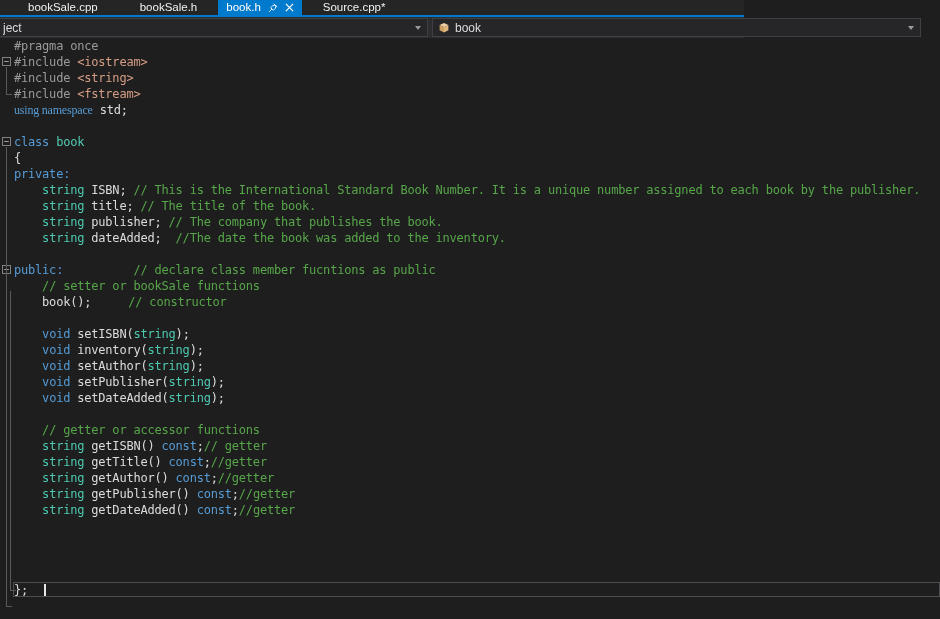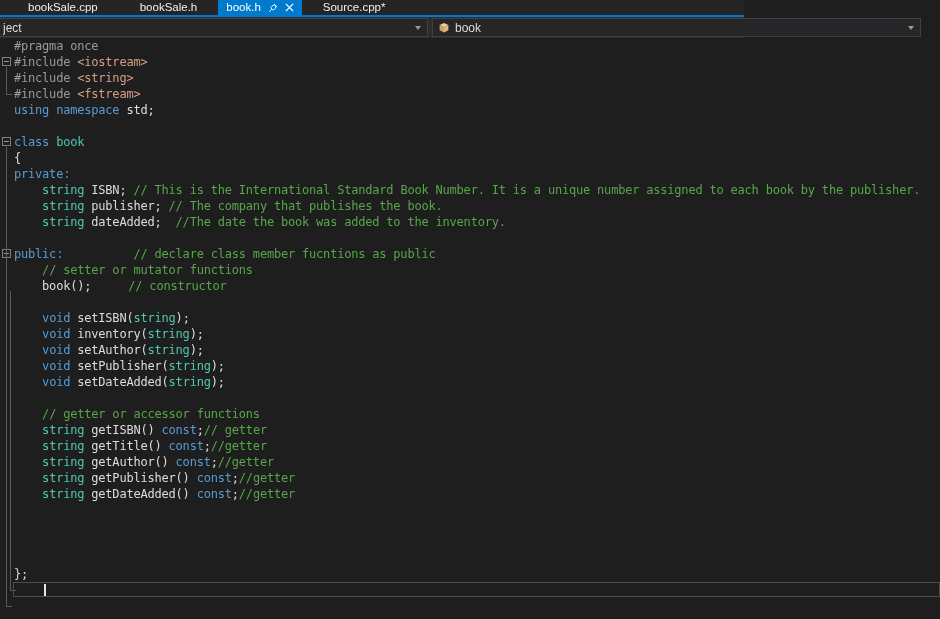--- a/index.html
+++ b/index.html
@@ -92,31 +92,32 @@
       <span class="combo-text">book</span>
       <span class="arrow"></span>
     </div>
   </div>
 
   <div class="code-area">
       <div class="code-line"><span style="color: rgb(155, 155, 155);">#pragma once</span></div>
       <div class="code-line"><span style="color: rgb(155, 155, 155);">#include </span><span style="color: rgb(214, 157, 133);">&lt;iostream&gt;</span><span class="fold-box">−</span></div>
       <div class="code-line"><span style="color: rgb(155, 155, 155);">#include </span><span style="color: rgb(214, 157, 133);">&lt;string&gt;</span></div>
       <div class="code-line"><span style="color: rgb(155, 155, 155);">#include </span><span style="color: rgb(214, 157, 133);">&lt;fstream&gt;</span></div>
-      <div class="code-line"><span style="color: rgb(86, 156, 214);">using namespace</span><span style="color: rgb(220, 220, 220);"> std;</span></div>
+      <div class="code-line"><span style="color: rgb(86, 156, 214); font-family: Liberation Serif, serif;">using namespace</span><span style="color: rgb(220, 220, 220);"> std;</span></div>
       <div class="code-line"></div>
       <div class="code-line"><span style="color: rgb(86, 156, 214);">class </span><span style="color: rgb(78, 201, 176);">book</span><span class="fold-box">−</span></div>
       <div class="code-line"><span style="color: rgb(220, 220, 220);">{</span></div>
       <div class="code-line"><span style="color: rgb(86, 156, 214);">private:</span></div>
       <div class="code-line"><span style="color: rgb(220, 220, 220);">    </span><span style="color: rgb(78, 201, 176);">string</span><span style="color: rgb(220, 220, 220);"> ISBN; </span><span style="color: rgb(87, 166, 74);">// This is the International Standard Book Number. It is a unique number assigned to each book by the publisher.</span></div>
+      <div class="code-line"><span style="color: rgb(220, 220, 220);">    </span><span style="color: rgb(78, 201, 176);">string</span><span style="color: rgb(220, 220, 220);"> title; </span><span style="color: rgb(87, 166, 74);">// The title of the book.</span></div>
       <div class="code-line"><span style="color: rgb(220, 220, 220);">    </span><span style="color: rgb(78, 201, 176);">string</span><span style="color: rgb(220, 220, 220);"> publisher; </span><span style="color: rgb(87, 166, 74);">// The company that publishes the book.</span></div>
       <div class="code-line"><span style="color: rgb(220, 220, 220);">    </span><span style="color: rgb(78, 201, 176);">string</span><span style="color: rgb(220, 220, 220);"> dateAdded;  </span><span style="color: rgb(87, 166, 74);">//The date the book was added to the inventory.</span></div>
       <div class="code-line"></div>
       <div class="code-line"><span style="color: rgb(86, 156, 214);">public:</span><span style="color: rgb(220, 220, 220);">          </span><span style="color: rgb(87, 166, 74);">// declare class member fucntions as public</span><span class="fold-box">−</span></div>
-      <div class="code-line"><span style="color: rgb(220, 220, 220);">    </span><span style="color: rgb(87, 166, 74);">// setter or mutator functions</span></div>
+      <div class="code-line"><span style="color: rgb(220, 220, 220);">    </span><span style="color: rgb(87, 166, 74);">// setter or bookSale functions</span></div>
       <div class="code-line"><span style="color: rgb(220, 220, 220);">    book();</span><span style="color: rgb(87, 166, 74); margin-left: 37px;">// constructor</span></div>
       <div class="code-line"></div>
       <div class="code-line"><span style="color: rgb(220, 220, 220);">    </span><span style="color: rgb(86, 156, 214);">void</span><span style="color: rgb(220, 220, 220);"> setISBN(</span><span style="color: rgb(78, 201, 176);">string</span><span style="color: rgb(220, 220, 220);">);</span></div>
       <div class="code-line"><span style="color: rgb(220, 220, 220);">    </span><span style="color: rgb(86, 156, 214);">void</span><span style="color: rgb(220, 220, 220);"> inventory(</span><span style="color: rgb(78, 201, 176);">string</span><span style="color: rgb(220, 220, 220);">);</span></div>
       <div class="code-line"><span style="color: rgb(220, 220, 220);">    </span><span style="color: rgb(86, 156, 214);">void</span><span style="color: rgb(220, 220, 220);"> setAuthor(</span><span style="color: rgb(78, 201, 176);">string</span><span style="color: rgb(220, 220, 220);">);</span></div>
       <div class="code-line"><span style="color: rgb(220, 220, 220);">    </span><span style="color: rgb(86, 156, 214);">void</span><span style="color: rgb(220, 220, 220);"> setPublisher(</span><span style="color: rgb(78, 201, 176);">string</span><span style="color: rgb(220, 220, 220);">);</span></div>
       <div class="code-line"><span style="color: rgb(220, 220, 220);">    </span><span style="color: rgb(86, 156, 214);">void</span><span style="color: rgb(220, 220, 220);"> setDateAdded(</span><span style="color: rgb(78, 201, 176);">string</span><span style="color: rgb(220, 220, 220);">);</span></div>
       <div class="code-line"></div>
       <div class="code-line"><span style="color: rgb(220, 220, 220);">    </span><span style="color: rgb(87, 166, 74);">// getter or accessor functions</span></div>
       <div class="code-line"><span style="color: rgb(220, 220, 220);">    </span><span style="color: rgb(78, 201, 176);">string</span><span style="color: rgb(220, 220, 220);"> getISBN() </span><span style="color: rgb(86, 156, 214);">const</span><span style="color: rgb(220, 220, 220);">;</span><span style="color: rgb(87, 166, 74);">// getter</span></div>

